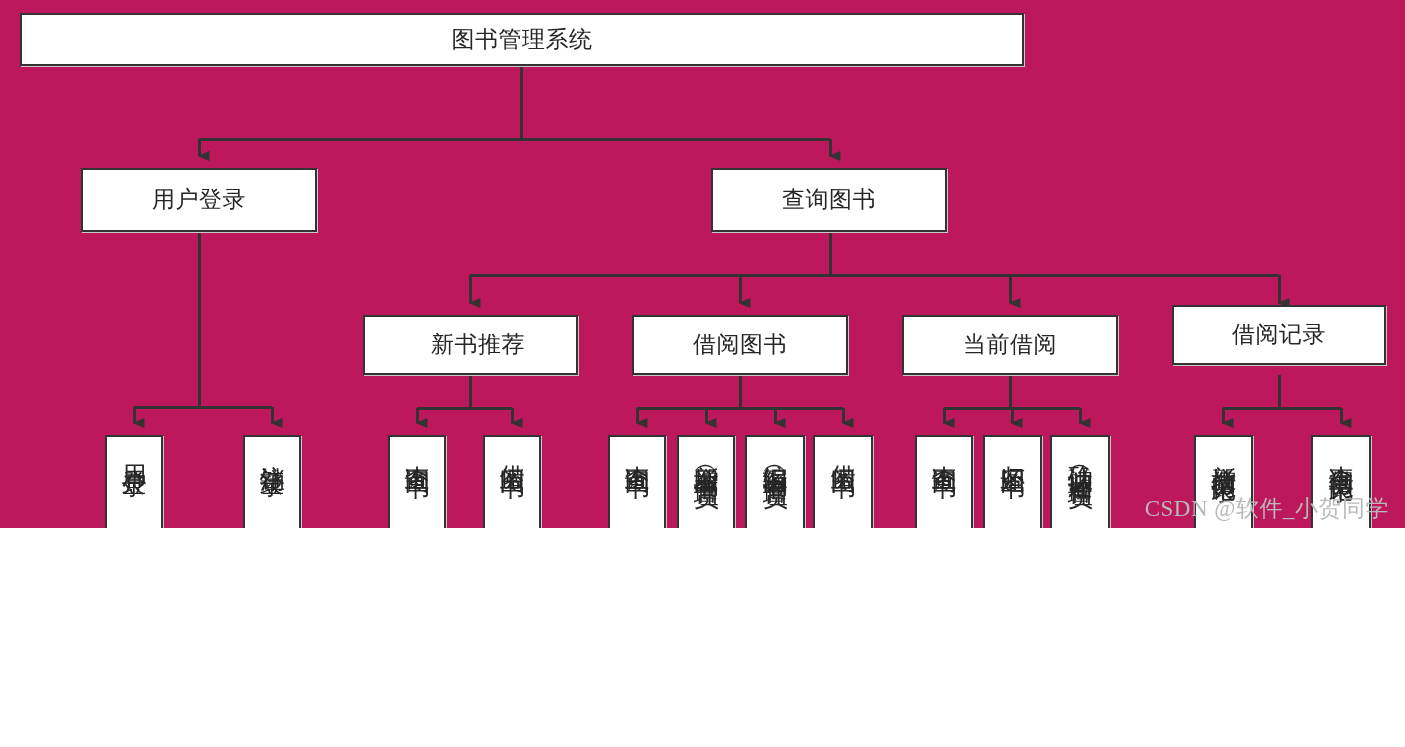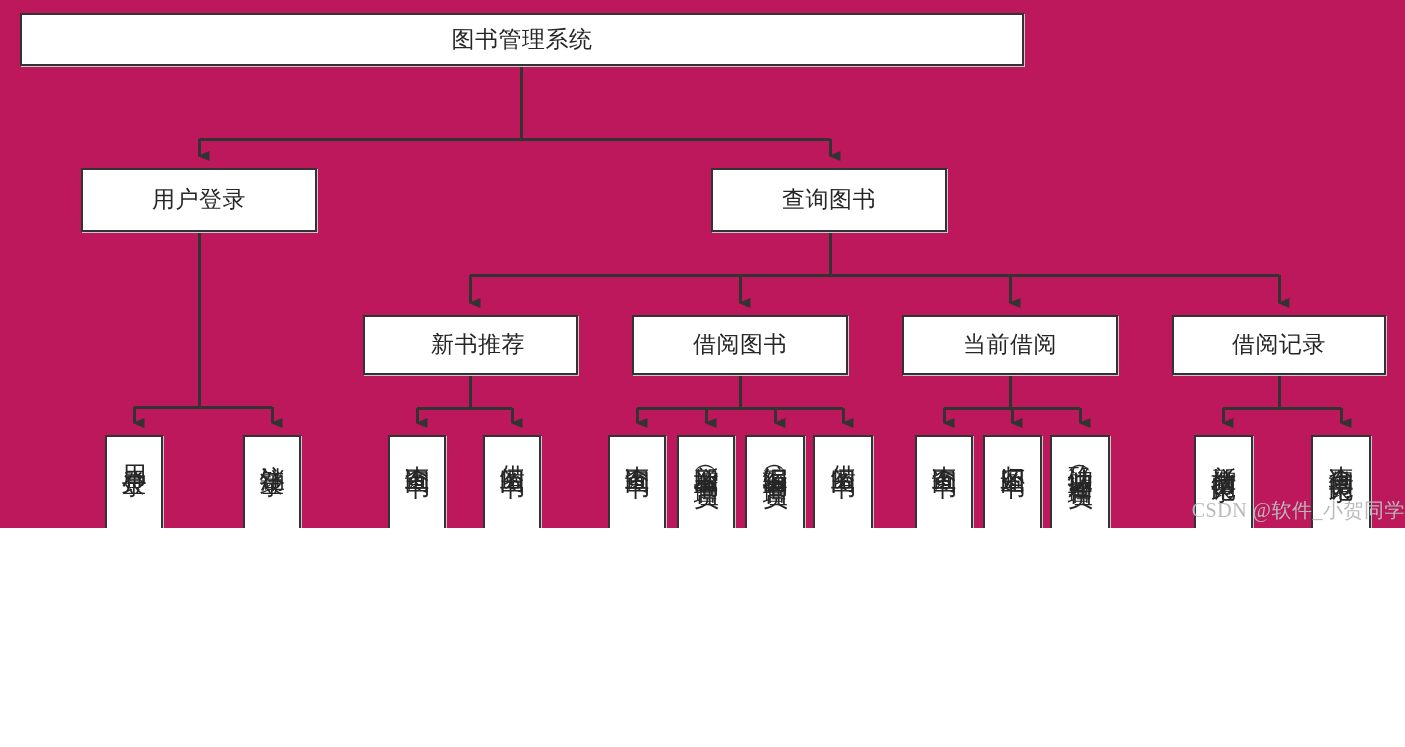--- a/index.html
+++ b/index.html
@@ -62,23 +62,23 @@
   .node.v-text .node-label {
     writing-mode: vertical-rl;
     text-orientation: upright;
     font-size: 25px;
     line-height: 1.02;
     letter-spacing: 3px;
     white-space: nowrap;
   }
   #watermark {
     position: absolute;
-    right: 0;
+    right: 16px;
     bottom: 4px;
-    font-size: 20px;
+    font-size: 23px;
     color: #b9b9b9;
     letter-spacing: 0.5px;
     white-space: nowrap;
     user-select: none;
   }
 </style>
 </head>
 <body>
 
 <div id="diagram-canvas">
@@ -146,21 +146,21 @@
 
   <div class="node h-text" style="left:363px; top:315px; width:215px; height:60px;padding-left:15px;">
     <span class="node-label">新书推荐</span>
   </div>
   <div class="node h-text" style="left:632px; top:315px; width:216px; height:60px;">
     <span class="node-label">借阅图书</span>
   </div>
   <div class="node h-text" style="left:902px; top:315px; width:216px; height:60px;">
     <span class="node-label">当前借阅</span>
   </div>
-  <div class="node h-text" style="left:1172px; top:315px; width:214px; height:60px;">
+  <div class="node h-text" style="left:1172px; top:305px; width:214px; height:60px;">
     <span class="node-label">借阅记录</span>
   </div>
 
   <div class="node v-text" style="left:105px; top:435px; width:58px; height:298px;">
     <span class="node-label">用户登录</span>
   </div>
   <div class="node v-text" style="left:243px; top:435px; width:58px; height:298px;">
     <span class="node-label">注销登录</span>
   </div>
 

